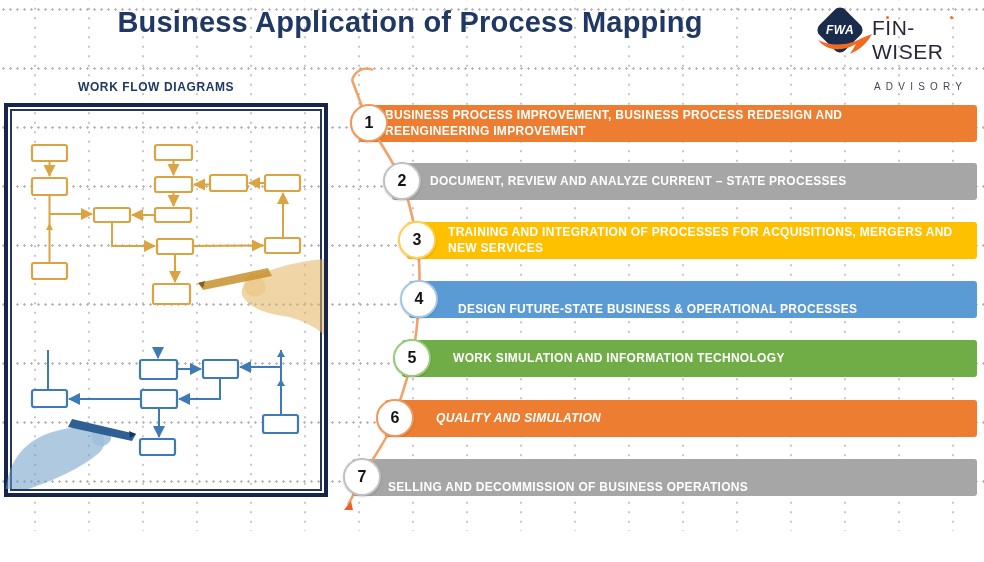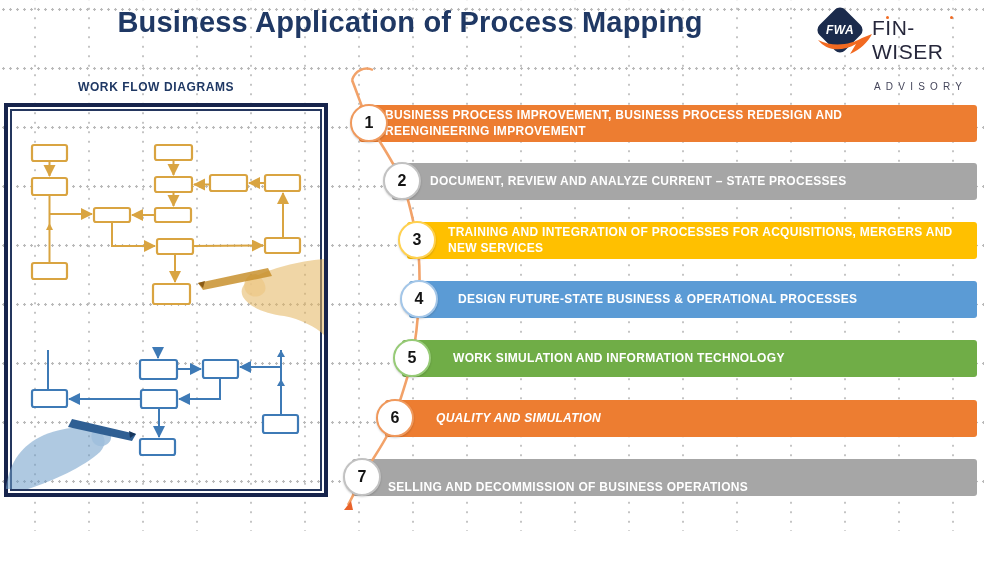--- a/index.html
+++ b/index.html
@@ -194,21 +194,21 @@
   </div>
       <div class="step-row r3">
     <div class="step-bar" style="background: rgb(255, 192, 0);">
       <span class="step-label">TRAINING AND INTEGRATION OF PROCESSES FOR ACQUISITIONS, MERGERS AND NEW SERVICES</span>
     </div>
     <div class="step-circle" style="border-color: rgb(255, 209, 80);">
       <span class="step-num">3</span>
     </div>
   </div>
       <div class="step-row r4">
-    <div class="step-bar" style="background: rgb(91, 155, 213);">
+    <div class="step-bar" style="background: rgb(91, 155, 213); align-items: flex-end;">
       <span class="step-label">DESIGN FUTURE-STATE BUSINESS &amp; OPERATIONAL PROCESSES</span>
     </div>
     <div class="step-circle" style="border-color: rgb(163, 198, 232);">
       <span class="step-num">4</span>
     </div>
   </div>
       <div class="step-row r5">
     <div class="step-bar" style="background: rgb(112, 173, 71);">
       <span class="step-label">WORK SIMULATION AND INFORMATION TECHNOLOGY</span>
     </div>

